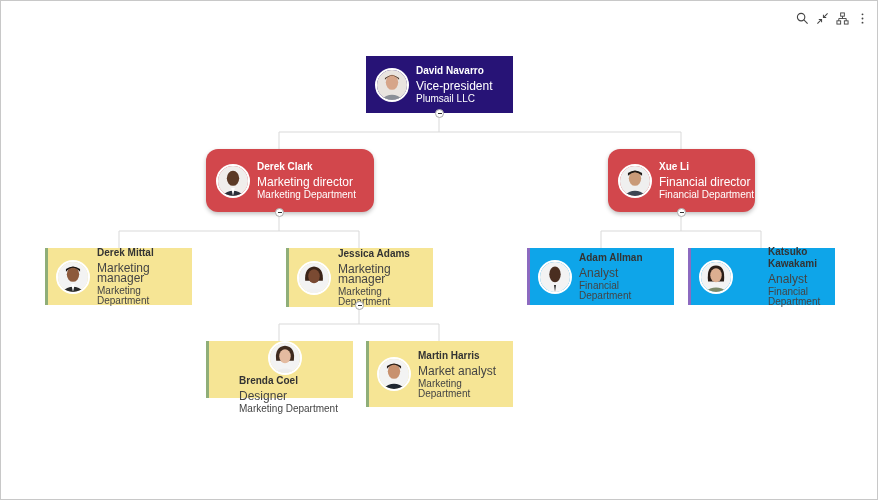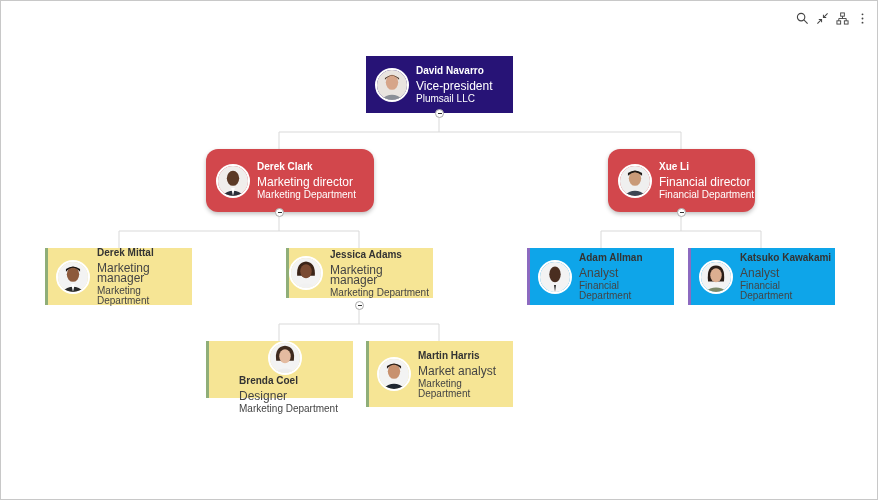--- a/index.html
+++ b/index.html
@@ -142,21 +142,21 @@
           <path d="M15,25 L17,34 L19,25Z" fill="#fff"></path>
         </svg>
     </div>
     <div class="info">
       <span class="name">Derek Mittal</span>
       <span class="sub">Marketing manager</span>
       <span class="sub2">Marketing Department</span>
     </div>
   </div>
 
-  <div class="node yellow" style="left:285px;top:247px;width:147px;height:50px;">
+  <div class="node yellow" style="left:285px;top:247px;width:147px;height:59px;padding-left:8px;">
     <div class="avatar">
       <svg viewBox="0 0 34 34">
           <rect width="34" height="34" fill="#f3f3f3"></rect>
           <path d="M7,20 Q6,5 17,4 Q28,5 27,20Z" fill="#3b2418"></path>
           <ellipse cx="17" cy="15" rx="6.5" ry="8" fill="#7a4a32"></ellipse>
           <path d="M4,34 Q17,24 30,34Z" fill="#f1f1f1"></path>
         </svg>
     </div>
     <div class="info">
       <span class="name">Jessica Adams</span>
@@ -175,21 +175,21 @@
           <path d="M16,26 L17,34 L18,26Z" fill="#111"></path>
         </svg>
     </div>
     <div class="info">
       <span class="name">Adam Allman</span>
       <span class="sub">Analyst</span>
       <span class="sub2">Financial Department</span>
     </div>
   </div>
 
-  <div class="node pink" style="left:687px;top:247px;width:147px;height:57px;padding-left:8px;">
+  <div class="node pink" style="left:687px;top:247px;width:147px;height:57px;padding-left:8px;gap:28px;">
     <div class="avatar">
       <svg viewBox="0 0 34 34">
           <rect width="34" height="34" fill="#f3f3f3"></rect>
           <path d="M8,22 Q6,4 17,4 Q28,4 26,22Z" fill="#2a1d17"></path>
           <ellipse cx="17" cy="15" rx="6.5" ry="8" fill="#dcae90"></ellipse>
           <path d="M4,34 Q17,24 30,34Z" fill="#7d8a6a"></path>
         </svg>
     </div>
     <div class="info">
       <span class="name">Katsuko Kawakami</span>

